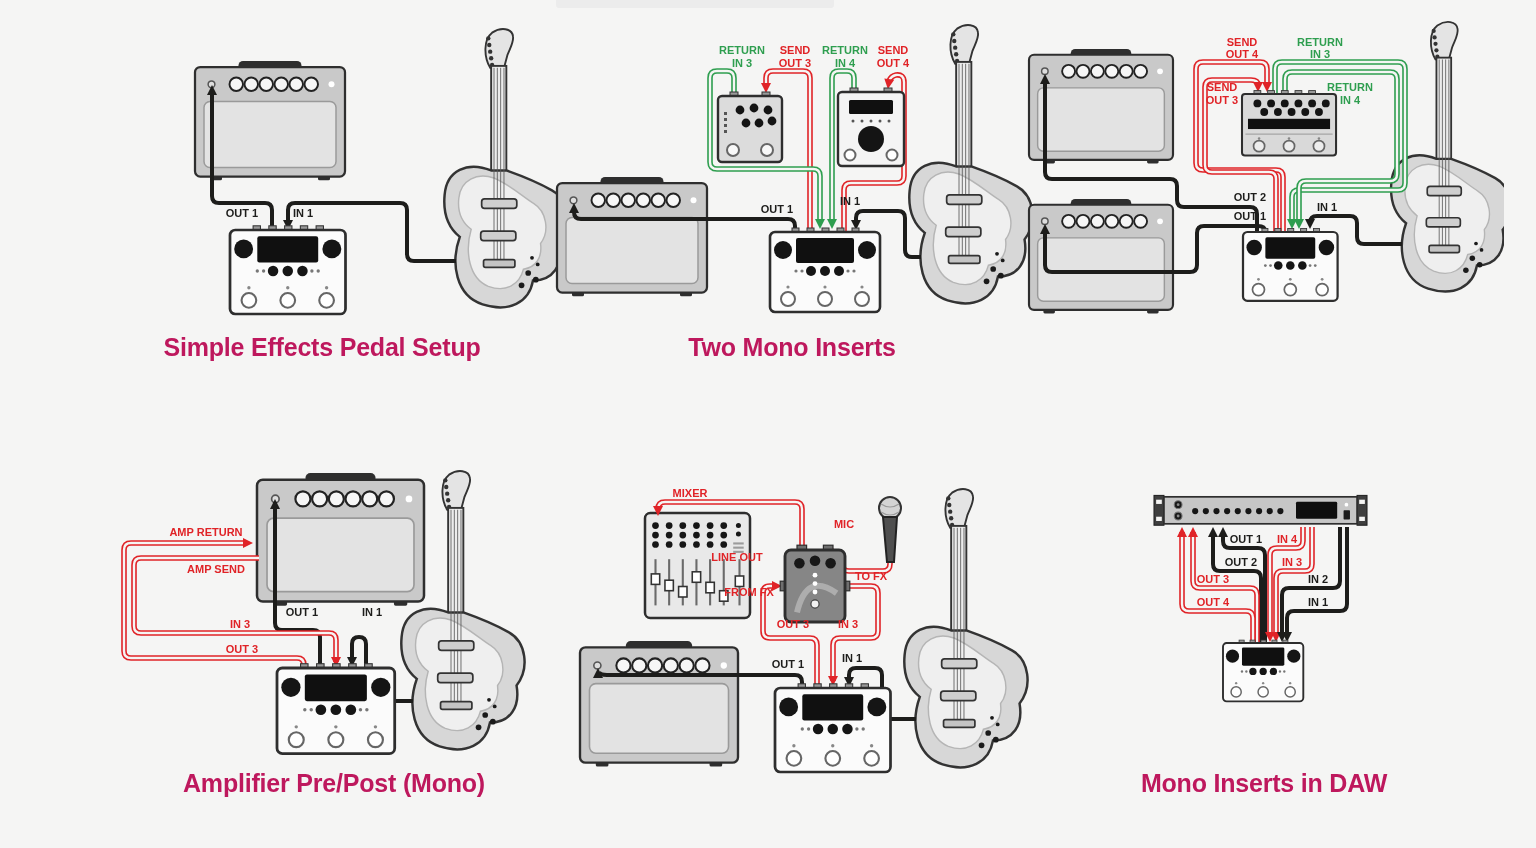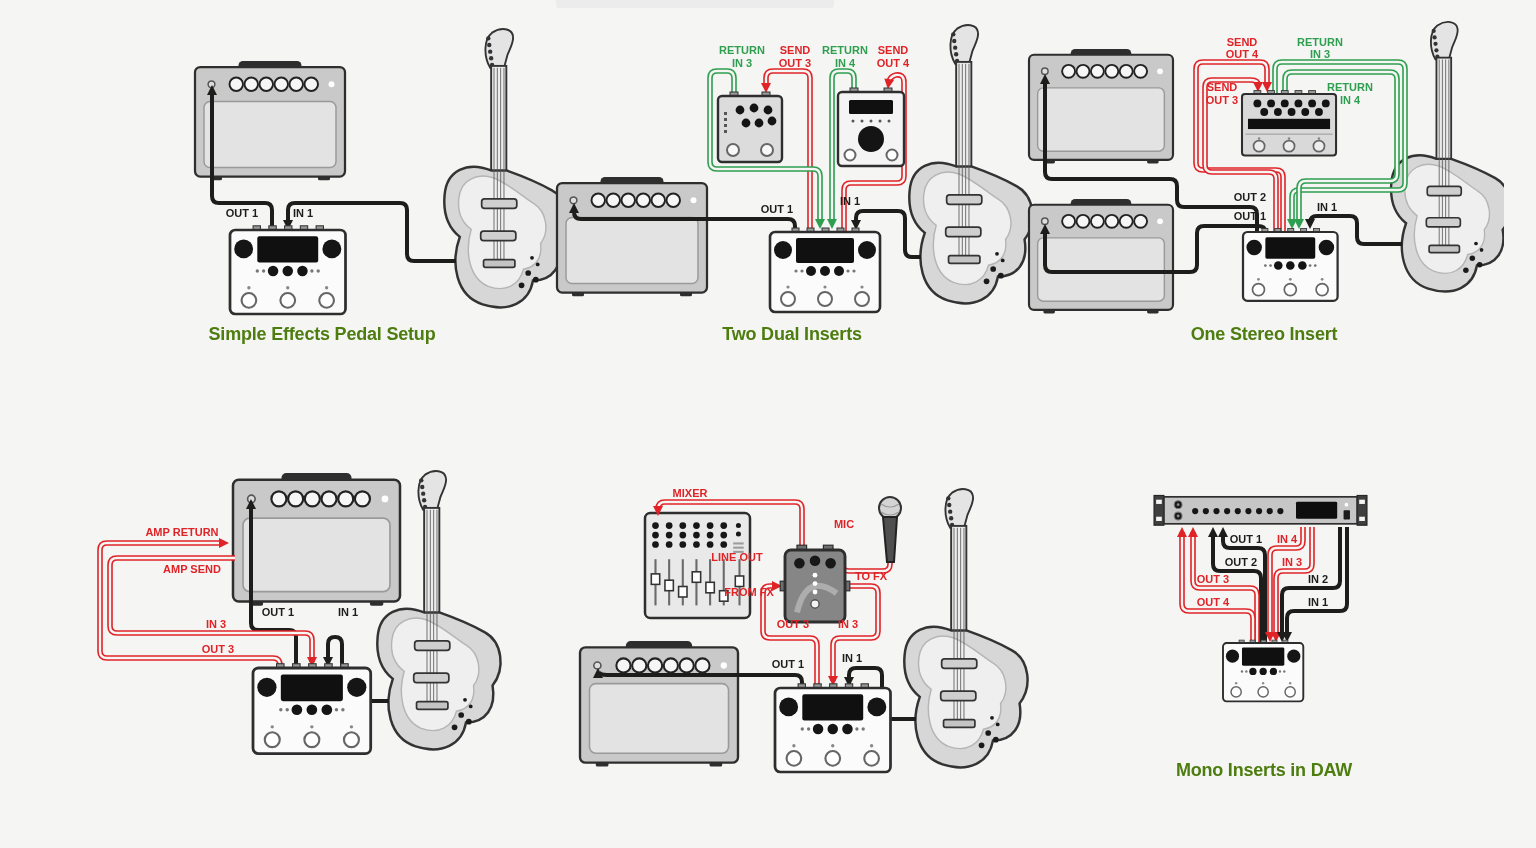--- a/index.html
+++ b/index.html
@@ -4,27 +4,27 @@
 <style>
   html,body{margin:0;padding:0;}
   body{
     width:1536px;height:848px;position:relative;overflow:hidden;
     background:#f5f5f4;
     font-family:"Liberation Sans", sans-serif;
   }
   .panel{position:absolute;width:480px;}
   .panel svg{display:block;}
   .panel h2{
-    margin:0;text-align:center;color:#4d7c0f;
-    font-size:18px;font-weight:bold;letter-spacing:-0.2px;
+    margin:9px;text-align:center;color:#be185d;
+    font-size:25px;font-weight:bold;letter-spacing:-0.2px;
   }
   .p1{left:82px;top:14px;}
   .p2{left:552px;top:14px;}
   .p3{left:1024px;top:14px;}
-  .p4{left:70px;top:448px;}
+  .p4{left:94px;top:448px;}
   .p5{left:552px;top:468px;}
   .p6{left:1024px;top:448px;}
   .artifact{position:absolute;left:556px;top:0;width:278px;height:8px;background:#ececec;border-radius:0 0 3px 3px;}
   
   .ck{fill:none;stroke:#1d1d1b;stroke-width:4;}
   .to{fill:none;stroke-width:5.6;}
   .to.r{stroke:#e02327;}
   .to.g{stroke:#2e9e4f;}
   .ti{fill:none;stroke:#f5f5f4;stroke-width:2.4;}
   
@@ -348,21 +348,21 @@
     <text class="lbl lg" x="190" y="53">IN 3</text>
     <text class="lbl lr" x="243" y="40">SEND</text>
     <text class="lbl lr" x="243" y="53">OUT 3</text>
     <text class="lbl lg" x="293" y="40">RETURN</text>
     <text class="lbl lg" x="293" y="53">IN 4</text>
     <text class="lbl lr" x="341" y="40">SEND</text>
     <text class="lbl lr" x="341" y="53">OUT 4</text>
     <text class="lbl lk" x="225" y="199">OUT 1</text>
     <text class="lbl lk" x="298" y="191">IN 1</text>
   </svg>
-  <h2>Two Dual Inserts</h2>
+  <h2>Two Mono Inserts</h2>
 </section>
 
 <section class="panel p3">
   <svg width="480" height="310" viewBox="0 0 480 310">
     <g transform="translate(5,35) scale(0.72)">
         <use href="#amp"></use>
       </g>
     <g transform="translate(5,185) scale(0.72)">
         <use href="#amp"></use>
       </g>
@@ -412,21 +412,20 @@
     <text class="lbl lg" x="296" y="32">RETURN</text>
     <text class="lbl lg" x="296" y="44">IN 3</text>
     <text class="lbl lr" x="198" y="77">SEND</text>
     <text class="lbl lr" x="198" y="90">OUT 3</text>
     <text class="lbl lg" x="326" y="77">RETURN</text>
     <text class="lbl lg" x="326" y="90">IN 4</text>
     <text class="lbl lk" x="226" y="187">OUT 2</text>
     <text class="lbl lk" x="226" y="206">OUT 1</text>
     <text class="lbl lk" x="303" y="197">IN 1</text>
   </svg>
-  <h2>One Stereo Insert</h2>
 </section>
 
 <section class="panel p4">
   <svg width="480" height="312" viewBox="0 0 480 312">
     <g transform="translate(163,25) scale(0.835)">
         <use href="#amp"></use>
       </g>
     <g transform="translate(300,20) scale(0.95)">
         <use href="#guitar"></use>
       </g>
@@ -451,20 +450,21 @@
     <g transform="translate(183,220) scale(1.07)">
         <use href="#stomp"></use>
       </g>
     <text class="lbl lr" x="112" y="88">AMP RETURN</text>
     <text class="lbl lr" x="122" y="125">AMP SEND</text>
     <text class="lbl lr" x="146" y="180">IN 3</text>
     <text class="lbl lr" x="148" y="205">OUT 3</text>
     <text class="lbl lk" x="208" y="168">OUT 1</text>
     <text class="lbl lk" x="278" y="168">IN 1</text>
   </svg>
+  <h2>Amplifier Pre/Post (Mono)</h2>
 </section>
 
 <section class="panel p5">
   <svg width="480" height="312" viewBox="0 0 480 312">
     <g transform="translate(28,173) scale(0.79)">
         <use href="#amp"></use>
       </g>
     <g transform="translate(345,18) scale(0.95)">
         <use href="#guitar"></use>
       </g>

